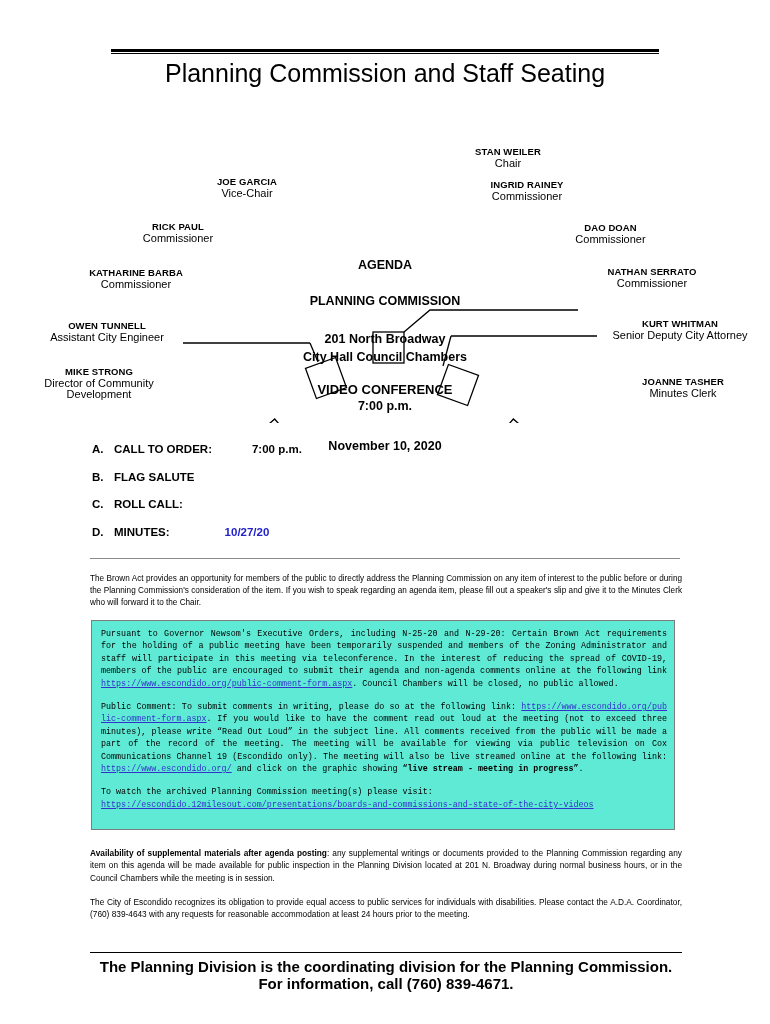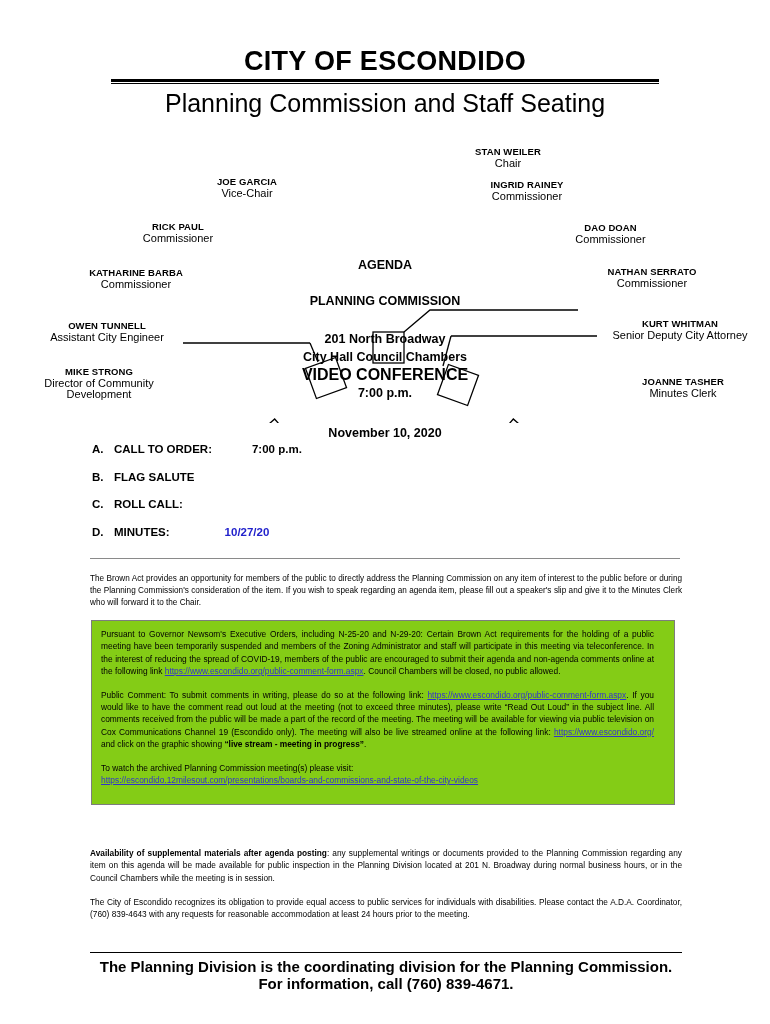--- a/index.html
+++ b/index.html
@@ -79,21 +79,21 @@
     left: 245px;
     top: 258px;
     width: 280px;
     text-align: center;
   }
   .ac-line { font-weight: bold; }
   .ac-agenda   { font-size: 12.5px; }
   .ac-pc       { font-size: 12.5px; margin-top: 22px; }
   .ac-addr1    { font-size: 12.5px; margin-top: 24px; }
   .ac-addr2    { font-size: 12.5px; margin-top: 4px; }
-  .ac-addr3    { font-size: 16px; margin-top: 2px; }
+  .ac-addr3    { font-size: 13px; margin-top: 18px; }
   .ac-time     { font-size: 12.5px; margin-top: 2px; }
   .ac-date     { font-size: 12.5px; margin-top: 26px; }
 
   
   .items {
     position: absolute;
     left: 92px;
     top: 443px;
     width: 420px;
     font-size: 11.5px;
@@ -132,27 +132,28 @@
     line-height: 12.2px;
     text-align: justify;
   }
 
   
   .notice-box {
     position: absolute;
     left: 91px;
     top: 620px;
     width: 584px;
-    background: #84cc16;
+    background: #5eead4;
     border: 1px solid #7d7d7d;
-    padding: 7px 20px 8px 9px;
+    padding: 7px 7px 8px 9px;
     box-sizing: border-box;
     font-size: 8.4px;
     line-height: 12.4px;
     text-align: justify;
+    font-family: Liberation Mono, monospace;
   }
   .notice-box p { margin: 0 0 11px 0; }
   .notice-box p:last-child { margin-bottom: 10px; }
   .lnk {
     color: #3333cc;
     text-decoration: underline;
     word-break: break-all;
   }
   .bold { font-weight: bold; margin-top: 31px; }
 
@@ -185,21 +186,20 @@
     font-size: 15px;
     font-weight: bold;
   }
 </style>
 </head>
 <body>
 
 <div class="page">
 
   <div class="hdr">
-    <div class="hdr-title">CITY OF ESCONDIDO</div>
     <div class="hdr-rule"></div>
     <div class="hdr-sub">Planning Commission and Staff Seating</div>
   </div>
 
   <div class="seating">
     <svg width="770" height="285" viewBox="0 0 770 285">
       <g fill="none" stroke="#000000" stroke-width="1.3">
 
         <rect x="373" y="194" width="31" height="31"></rect>
         <path d="M404 194 L430 172 L578 172"></path>

